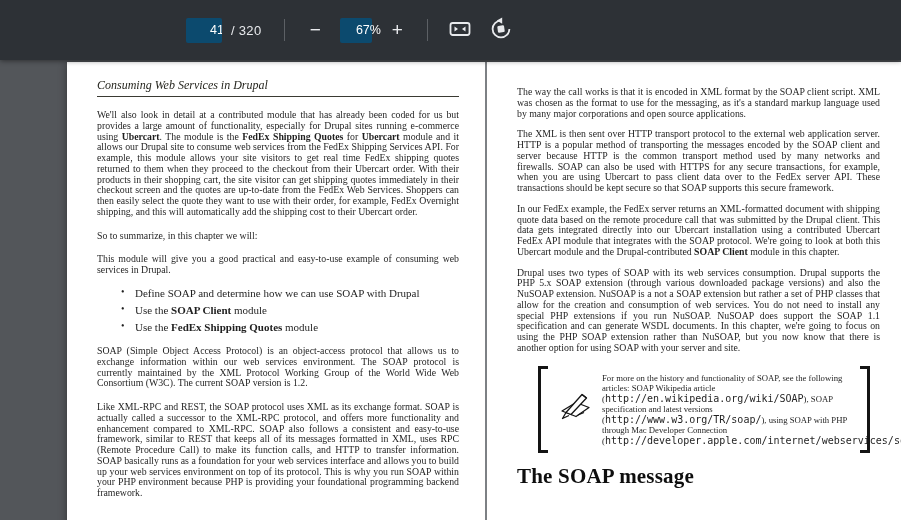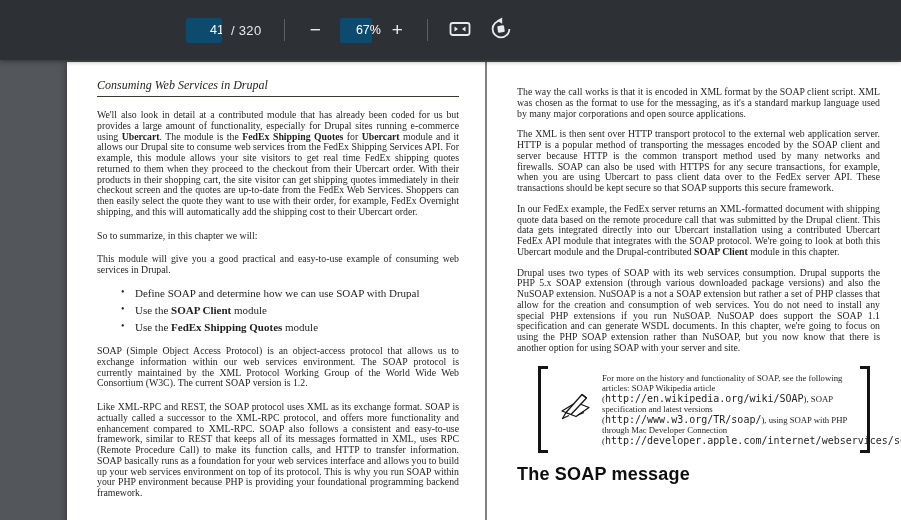--- a/index.html
+++ b/index.html
@@ -49,21 +49,21 @@
 
   ul.chapter-goals { list-style:none; margin-top:12px; }
   ul.chapter-goals li { position:relative; padding-left:38px; margin-bottom:6.5px;
                         font-size:11px; line-height:10.75px; }
   ul.chapter-goals li::before { content:"•"; position:absolute; left:24px; top:-1px;
                                 font-size:10px; }
 
   h2.section-heading { font-family:"Liberation Sans", sans-serif; font-weight:700;
                        font-size:17.5px; color:#0e0e0e; margin-top:19px; margin-bottom:10px;
                        letter-spacing:.2px; text-align:left; }
-  h2.section-heading.small { font-size:18px; margin-top:11px; margin-bottom:16px; }
+  h2.section-heading.small { font-size:21px; margin-top:11px; margin-bottom:16px;font-family:Liberation Serif, serif; }
 
   
   .note-box { display:flex; align-items:stretch; margin:12px 6px 0 21px; }
   .note-bracket { width:10px; flex:none; }
   .note-bracket.left  { border-left:3.5px solid #141414; border-top:3.5px solid #141414;
                         border-bottom:3.5px solid #141414; }
   .note-bracket.right { border-right:3.5px solid #141414; border-top:3.5px solid #141414;
                         border-bottom:3.5px solid #141414; }
   .note-icon-wrap { width:54px; flex:none; display:flex; align-items:center;
                     justify-content:center; }

